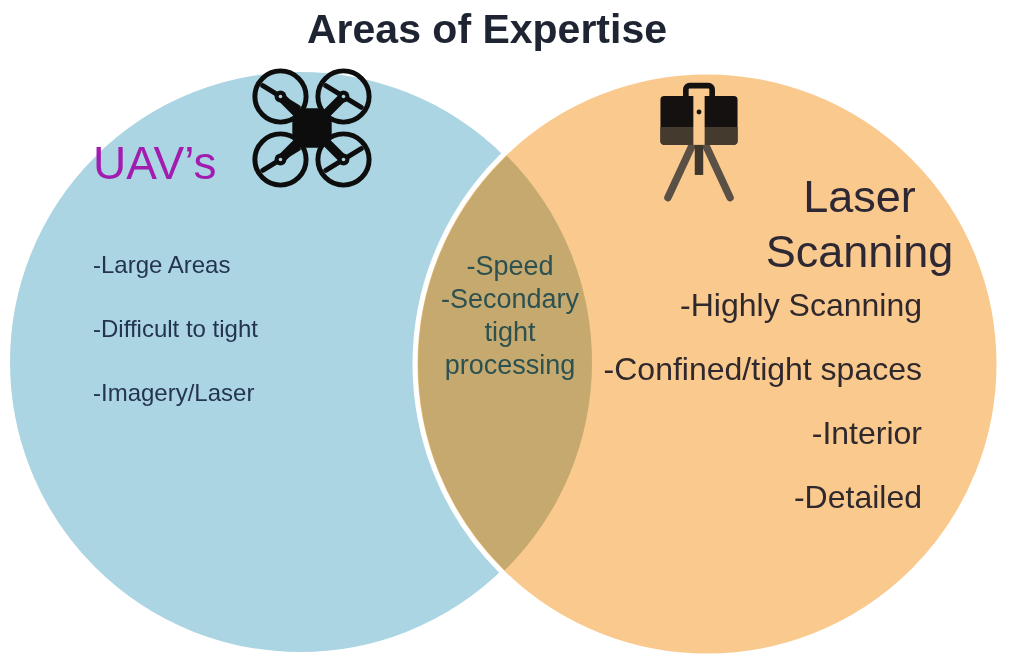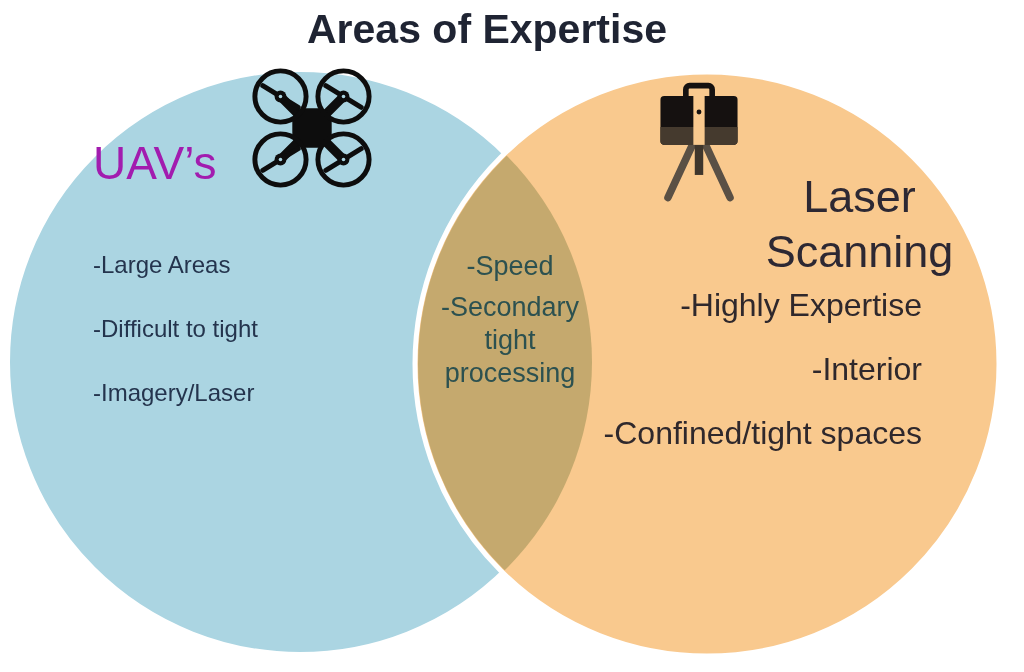--- a/index.html
+++ b/index.html
@@ -31,21 +31,21 @@
   }
   .uav-list {
     left: 93px; top: 246px;
     display: flex; flex-direction: column; gap: 27px;
     font-size: 24px; line-height: 37px;
     color: #24344d;
   }
 
   .center-list {
     left: 420px; top: 250px; width: 180px;
-    display: flex; flex-direction: column; gap: 8px;
+    display: flex; flex-direction: column; 
     text-align: center;
     font-size: 27px; line-height: 33px;
     color: #2c5150;
   }
 
   .laser-heading {
     left: 752px; top: 138px; width: 215px;
     text-align: center;
     font-size: 45px; line-height: 1.22;
     color: #2d2833;
@@ -140,18 +140,19 @@
     <div>-Imagery/Laser</div>
   </div>
 
   <div class="abs center-list">
     <div>-Speed</div>
     <div>-Secondary tight processing</div>
   </div>
 
   <div class="abs laser-heading">Laser Scanning</div>
   <div class="abs right-list">
-    <div>-Highly Expertise</div>
+    <div>-Highly Scanning</div>
+    <div>-Confined/tight spaces</div>
     <div>-Interior</div>
-    <div>-Confined/tight spaces</div>
+    <div>-Detailed</div>
   </div>
 
 </div>
 
 </body></html>

